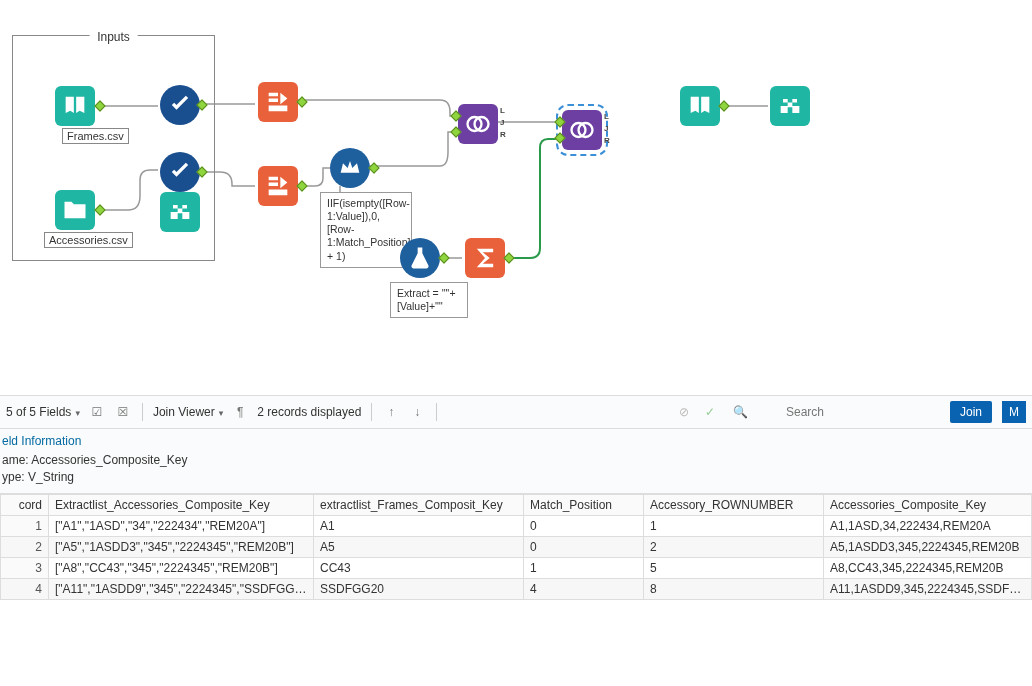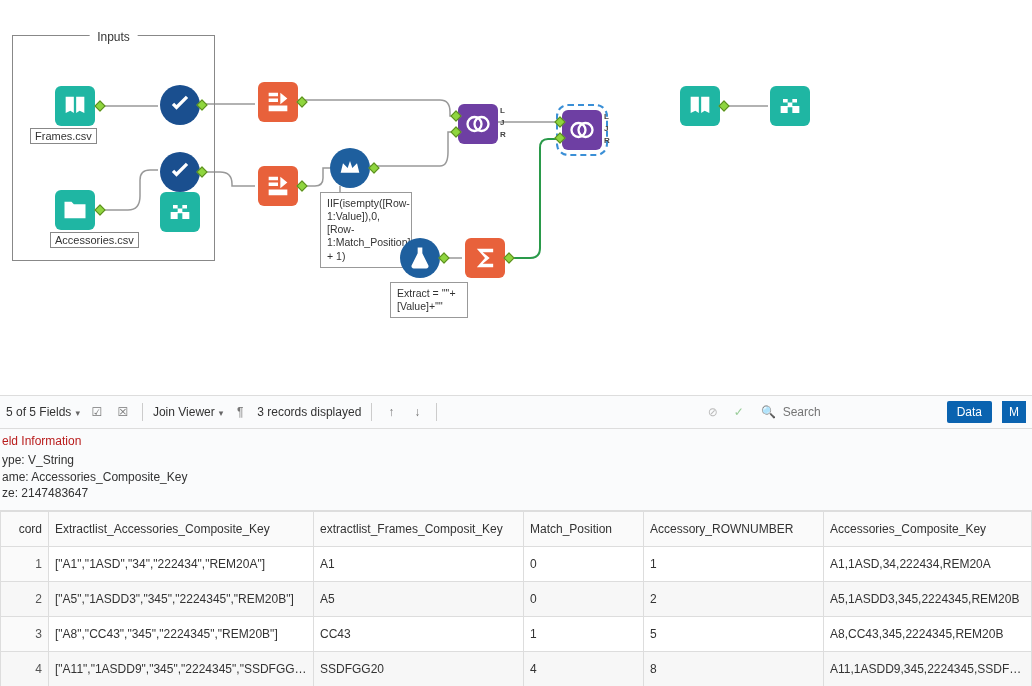--- a/index.html
+++ b/index.html
@@ -27,32 +27,32 @@
 
 
 .results-wrap { border-top:1px solid #ddd; }
 .crumb { padding:7px 0 7px 4px; font-size:12px; color:#1a6fb5; border-bottom:1px solid #ddd; background:#fafbfc; }
 .toolbar { display:flex; align-items:center; gap:8px; padding:5px 6px; font-size:12px; border-bottom:1px solid #ddd; background:#fafbfc; }
 .sep { width:1px; height:18px; background:#ccc; margin:0 2px; }
 .dd-caret::after { content:"▾"; font-size:9px; margin-left:4px; color:#666; }
 .icon-btn { width:18px; height:18px; display:inline-flex; align-items:center; justify-content:center; color:#777; cursor:pointer; }
 .spacer { flex:1; }
 .search { display:flex; align-items:center; gap:6px; color:#999; padding:3px 6px; }
-.search input { border:none; outline:none; font-size:12px; width:150px; background:transparent; }
+.search input { border:none; outline:none; font-size:12px; width:150px; background:transparent;margin-left:32px; }
 .data-btn { background:#0a63b0; color:#fff; padding:4px 10px; font-size:12px; border-radius:2px; cursor:pointer; }
 .m-btn { background:#0a63b0; color:#fff; padding:4px 7px; font-size:12px; margin-left:2px; }
 
 .field-info { padding:4px 2px 8px; font-size:12px; border-bottom:1px solid #ddd; background:#fafbfc; }
-.field-info .hdr { color:#b91c1c; margin-bottom:2px; }
+.field-info .hdr { color:#0369a1; margin-bottom:2px; }
 .field-info div { line-height:1.4; }
 
 
 .tbl-wrap { position:relative; }
 table { border-collapse:collapse; width:100%; font-size:12px; table-layout:fixed; }
-th,td { border:1px solid #ddd; padding:10px 6px; text-align:left; white-space:nowrap; overflow:hidden; text-overflow:ellipsis; }
+th,td { border:1px solid #ddd; padding:3px 6px; text-align:left; white-space:nowrap; overflow:hidden; text-overflow:ellipsis; }
 th { background:#fafafa; font-weight:normal; color:#333; }
 tr.alt td { background:#f7f7f7; }
 td.num-cell { text-align:right; background:#fafafa; color:#555; }
 th.num-cell { text-align:right; }
 
 
 .selected { outline:2px dashed #3a8fd6; outline-offset:4px; }
 
 
 svg.wires { position:absolute; left:0; top:0; width:100%; height:100%; pointer-events:none; }
@@ -82,29 +82,29 @@
     <span class="group-title">Inputs</span>
   </div>
 
 
   <div class="tool teal" style="left:55px;top:86px">
     <svg viewBox="0 0 24 24">
         <path fill="#fff" d="M4 4h7v14l-3-2-4 2zM13 4h7v14l-4-2-3 2z"></path>
       </svg>
   </div>
   <div class="anchor" style="left:96px;top:102px"></div>
-  <div class="file-label" style="left:30px;top:128px">Frames.csv</div>
+  <div class="file-label" style="left:62px;top:128px">Frames.csv</div>
 
   <div class="tool teal" style="left:55px;top:190px">
     <svg viewBox="0 0 24 24">
         <path fill="#fff" d="M3 5h6l2 2h10v12H3zM6 10h5v7l-2-1-3 1zM13 10h5v7l-3-1-2 1z"></path>
       </svg>
   </div>
   <div class="anchor" style="left:96px;top:206px"></div>
-  <div class="file-label" style="left:50px;top:232px">Accessories.csv</div>
+  <div class="file-label" style="left:44px;top:232px">Accessories.csv</div>
 
   <div class="tool navy" style="left:160px;top:85px;border-radius:50%">
     <svg viewBox="0 0 24 24">
         <path fill="#fff" d="M9 16l-4-4 2-2 2 2 8-8 2 2z"></path>
       </svg>
   </div>
   <div class="anchor" style="left:198px;top:101px"></div>
 
   <div class="tool navy" style="left:160px;top:152px;border-radius:50%">
     <svg viewBox="0 0 24 24">
@@ -196,41 +196,40 @@
 
 <div class="results-wrap">
 
   <div class="toolbar">
     <span class="dd-caret">5 of 5 Fields</span>
     <span class="icon-btn">☑</span>
     <span class="icon-btn">☒</span>
     <span class="sep"></span>
     <span class="dd-caret">Join Viewer</span>
     <span class="icon-btn">¶</span>
-    <span>3 records displayed</span>
+    <span>2 records displayed</span>
     <span class="sep"></span>
     <span class="icon-btn">↑</span>
     <span class="icon-btn">↓</span>
     <span class="sep"></span>
     <span class="spacer"></span>
     <span class="icon-btn" style="color:#bbb">⊘</span>
     <span class="icon-btn" style="color:#9c9">✓</span>
     <span class="search">
       <span>🔍</span>
       <input type="text" placeholder="Search" style="">
     </span>
-    <span class="data-btn">Data</span>
+    <span class="data-btn">Join</span>
     <span class="m-btn">M</span>
   </div>
 
   <div class="field-info">
     <div class="hdr">eld Information</div>
+    <div>ame: Accessories_Composite_Key</div>
     <div>ype: V_String</div>
-    <div>ame: Accessories_Composite_Key</div>
-    <div>ze: 2147483647</div>
   </div>
 
   <div class="tbl-wrap">
     <table>
       <colgroup>
         <col style="width:48px">
           <col style="width:265px">
           <col style="width:210px">
         <col style="width:120px">
           <col style="width:180px">

